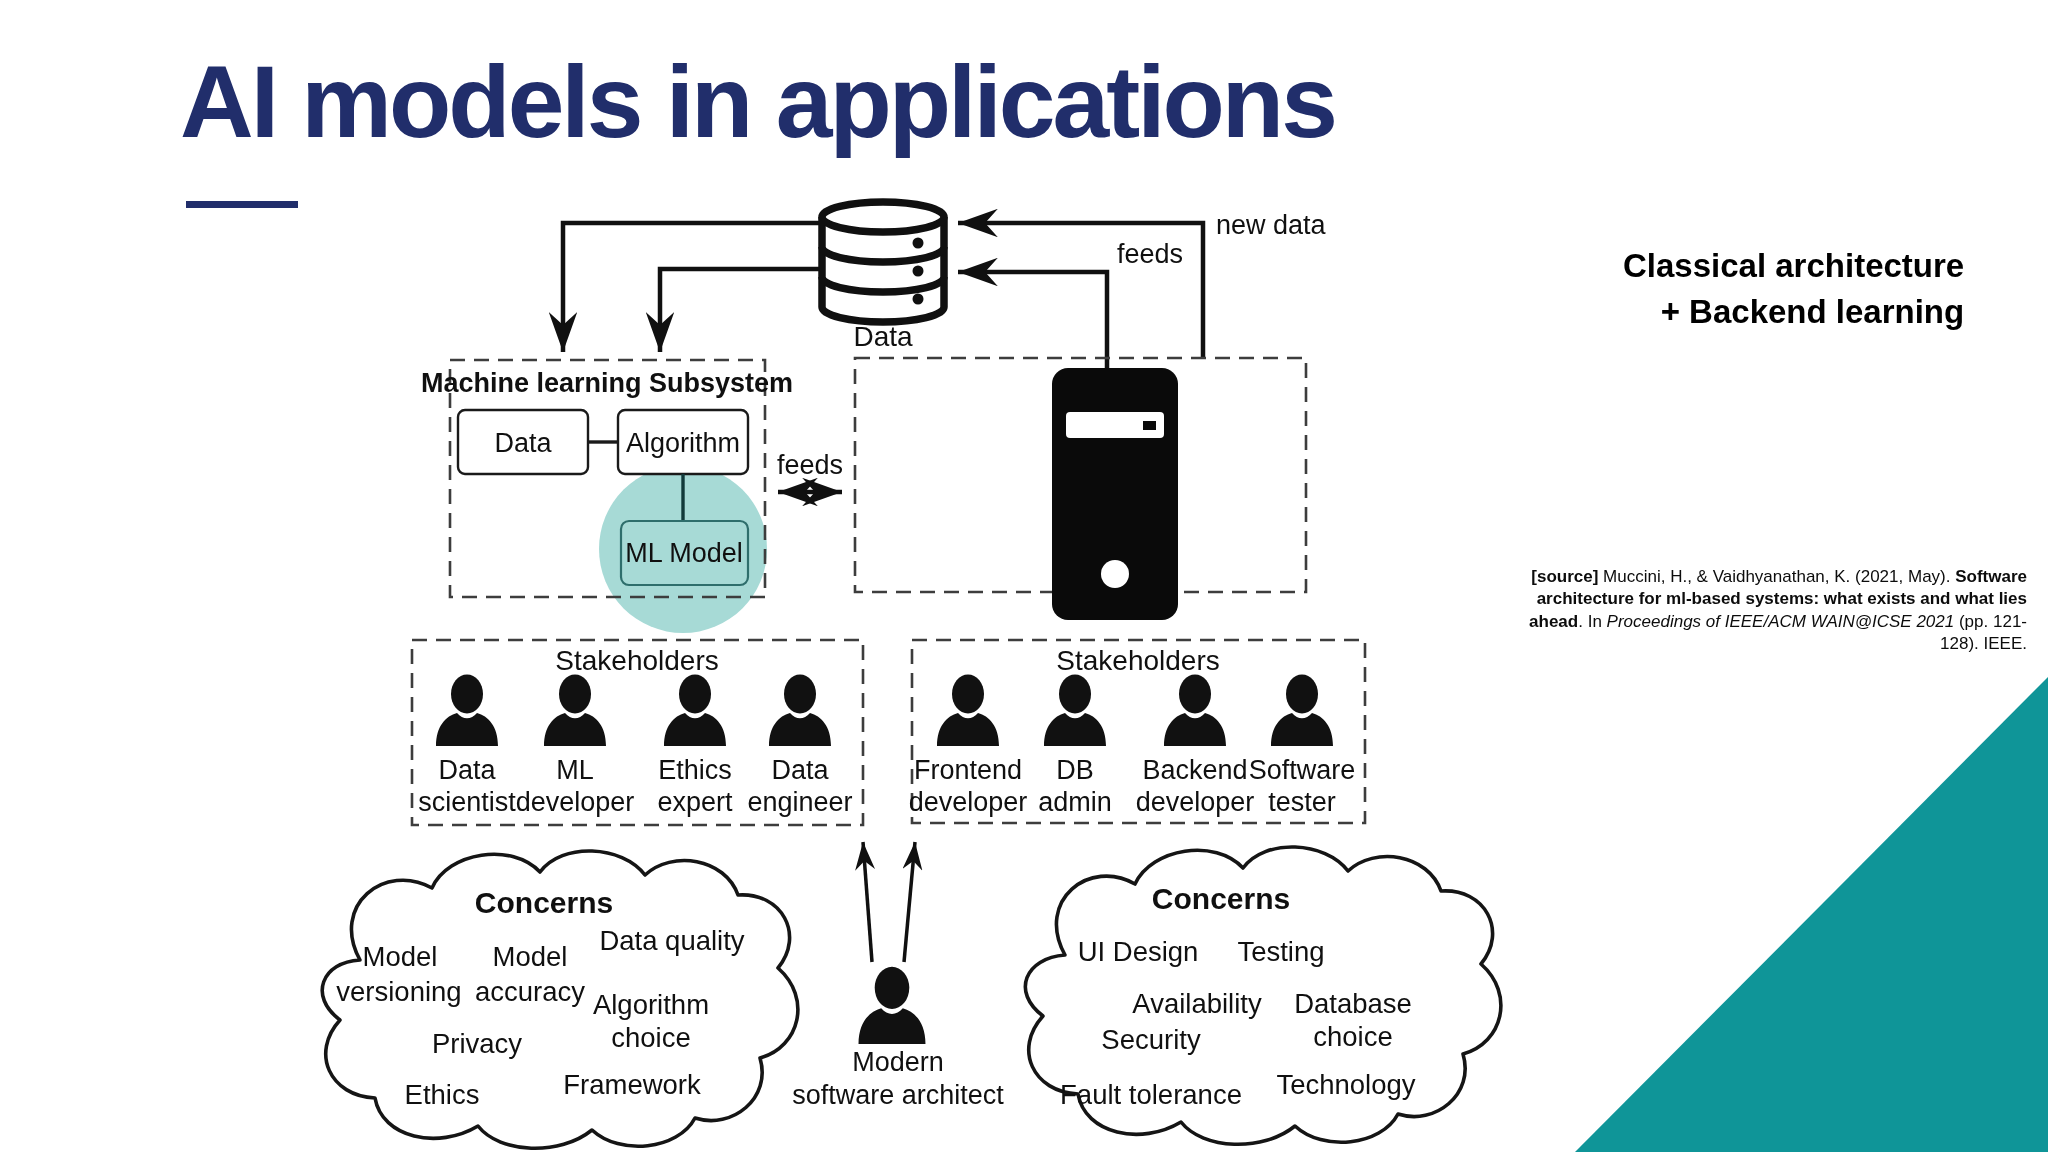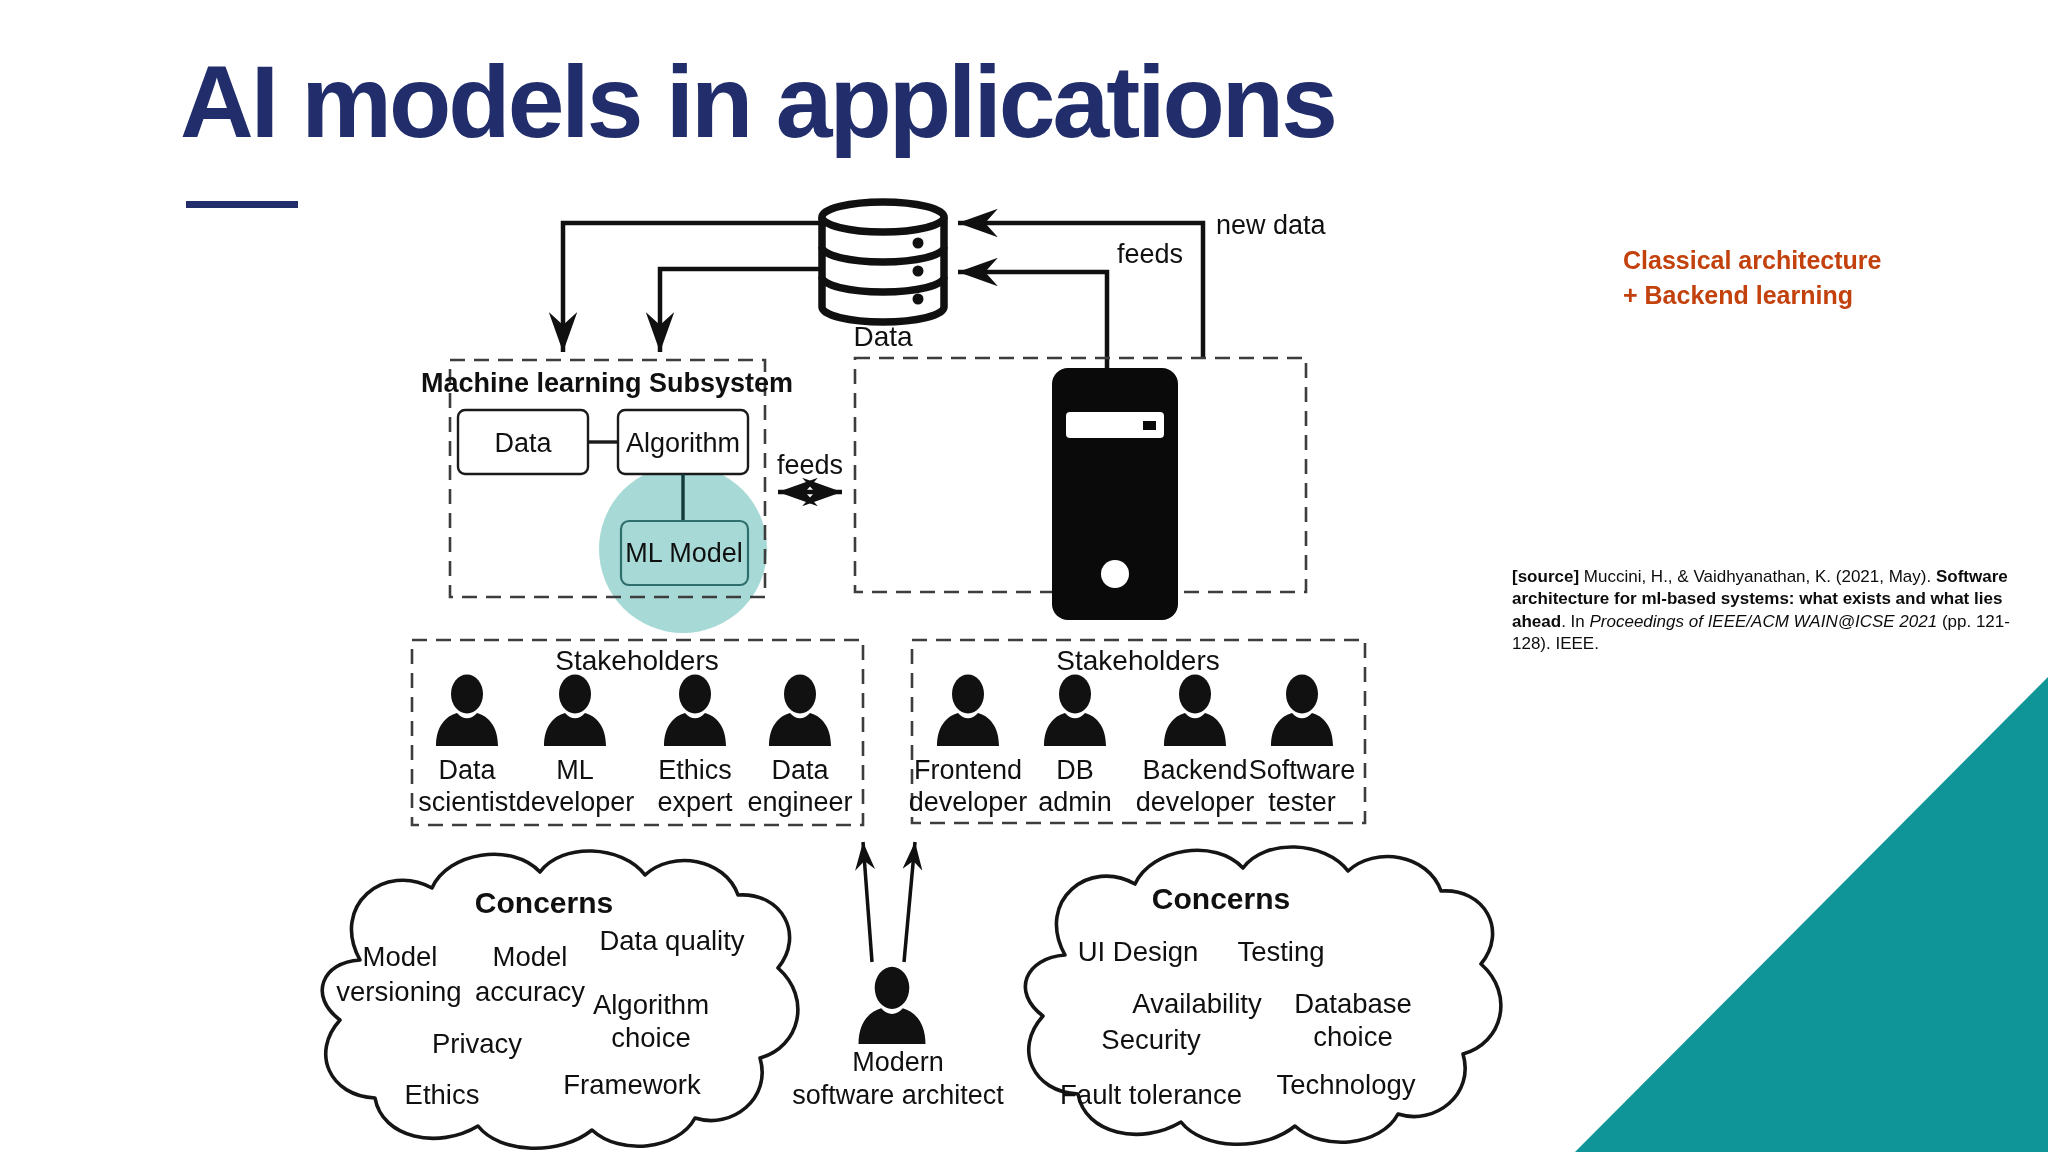--- a/index.html
+++ b/index.html
@@ -1,22 +1,22 @@
 <!DOCTYPE html>
 <html><head>
 <meta charset="utf-8">
 <style>
   html,body{margin:0;padding:0;background:#e8e8e8;}
   .slide{position:relative;width:2048px;height:1152px;background:#ffffff;overflow:hidden;
-         font-family:"Liberation Sans", sans-serif;}
+         font-family:"Liberation Sans", sans-serif;text-align:right;}
   .title{position:absolute;left:180px;top:46px;font-size:102px;font-weight:700;
          letter-spacing:-3px;color:#212e6b;line-height:1.1;white-space:nowrap;}
   .title-underline{position:absolute;left:186px;top:201px;width:112px;height:7px;background:#212e6b;}
-  .right-heading{position:absolute;left:1623px;top:243px;font-size:25px;font-weight:700;
-         color:#c2410c;line-height:1.38;}
+  .right-heading{position:absolute;left:1623px;top:243px;font-size:33px;font-weight:700;
+         color:#000000;line-height:1.38;}
   .citation{position:absolute;left:1512px;top:566px;width:515px;font-size:17px;
          line-height:1.31;color:#0c0c0c;}
   .citation i{font-style:italic;}
   .citation b{font-weight:700;}
   svg.diagram{position:absolute;left:0;top:0;width:2048px;height:1152px;}
   svg text{font-family:"Liberation Sans", sans-serif;fill:#101010;}
   .lbl{font-size:27px;}
   .lbl-sm{font-size:27px;}
   .box-lbl{font-size:27px;}
   .bold-head{font-size:27px;font-weight:700;}

